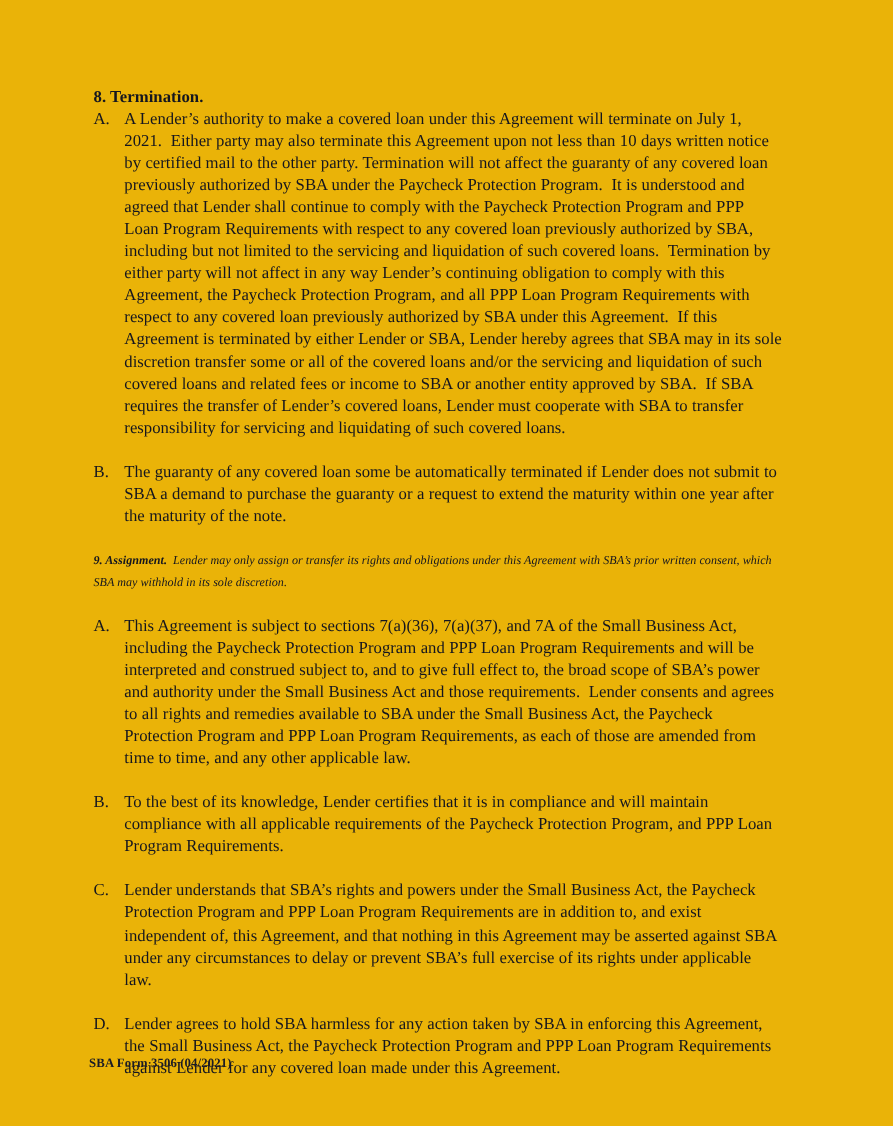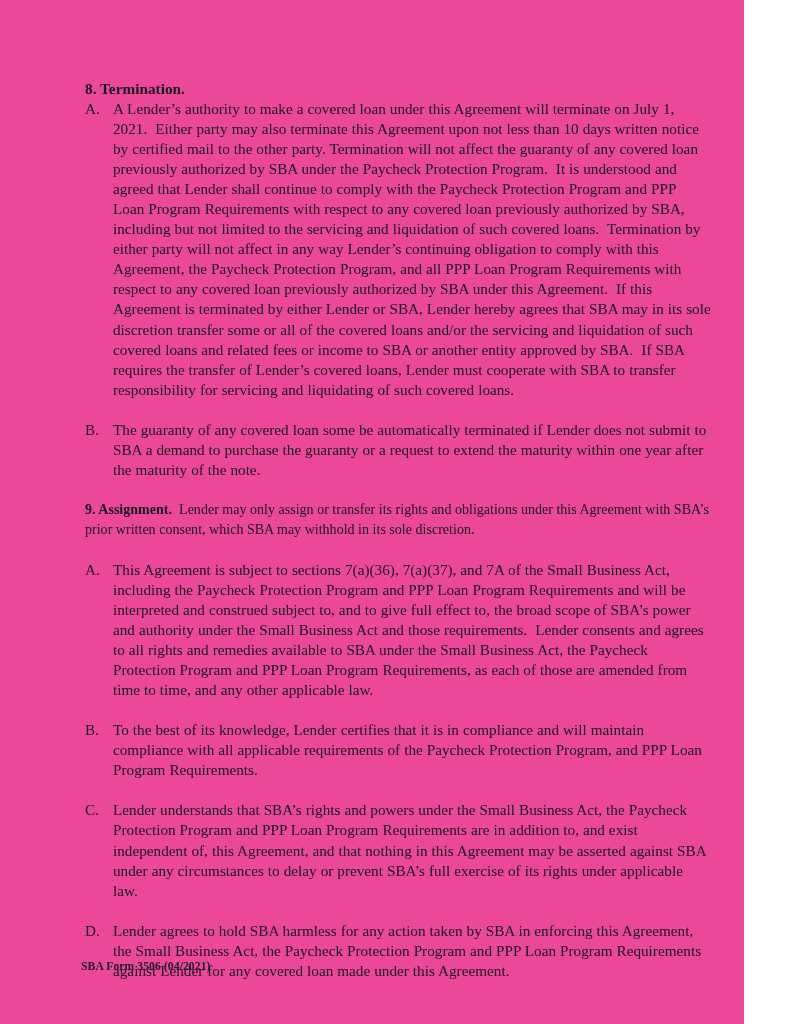--- a/index.html
+++ b/index.html
@@ -2,23 +2,23 @@
 <html><head>
 <meta charset="utf-8">
 <style>
   html, body {
     margin: 0;
     padding: 0;
     background: #ffffff;
   }
   .page {
     position: relative;
-    width: 744px;
+    width: 812px;
     height: 1024px;
-    background: #ec4899;
+    background: #eab308;
     box-sizing: border-box;
     overflow: hidden;
     font-family: "Liberation Serif", "DejaVu Serif", serif;
     color: #15161f;
   }
   .content {
     position: absolute;
     left: 85px;
     top: 79px;
     width: 626px;
@@ -46,25 +46,26 @@
     left: 0;
     top: 0;
     width: 24px;
     text-align: left;
   }
   .gap {
     height: 20px;
   }
   
   .para-flush {
-    font-size: 14px;
+    font-size: 11px;
     line-height: 20.05px;
     margin: 0;
     padding-left: 0;
     letter-spacing: 0.02px;
+    font-style: italic;
   }
   .para-flush .lead {
     font-weight: bold;
   }
   .footer {
     position: absolute;
     left: 81px;
     top: 960px;
     font-size: 11.6px;
     line-height: 14px;

